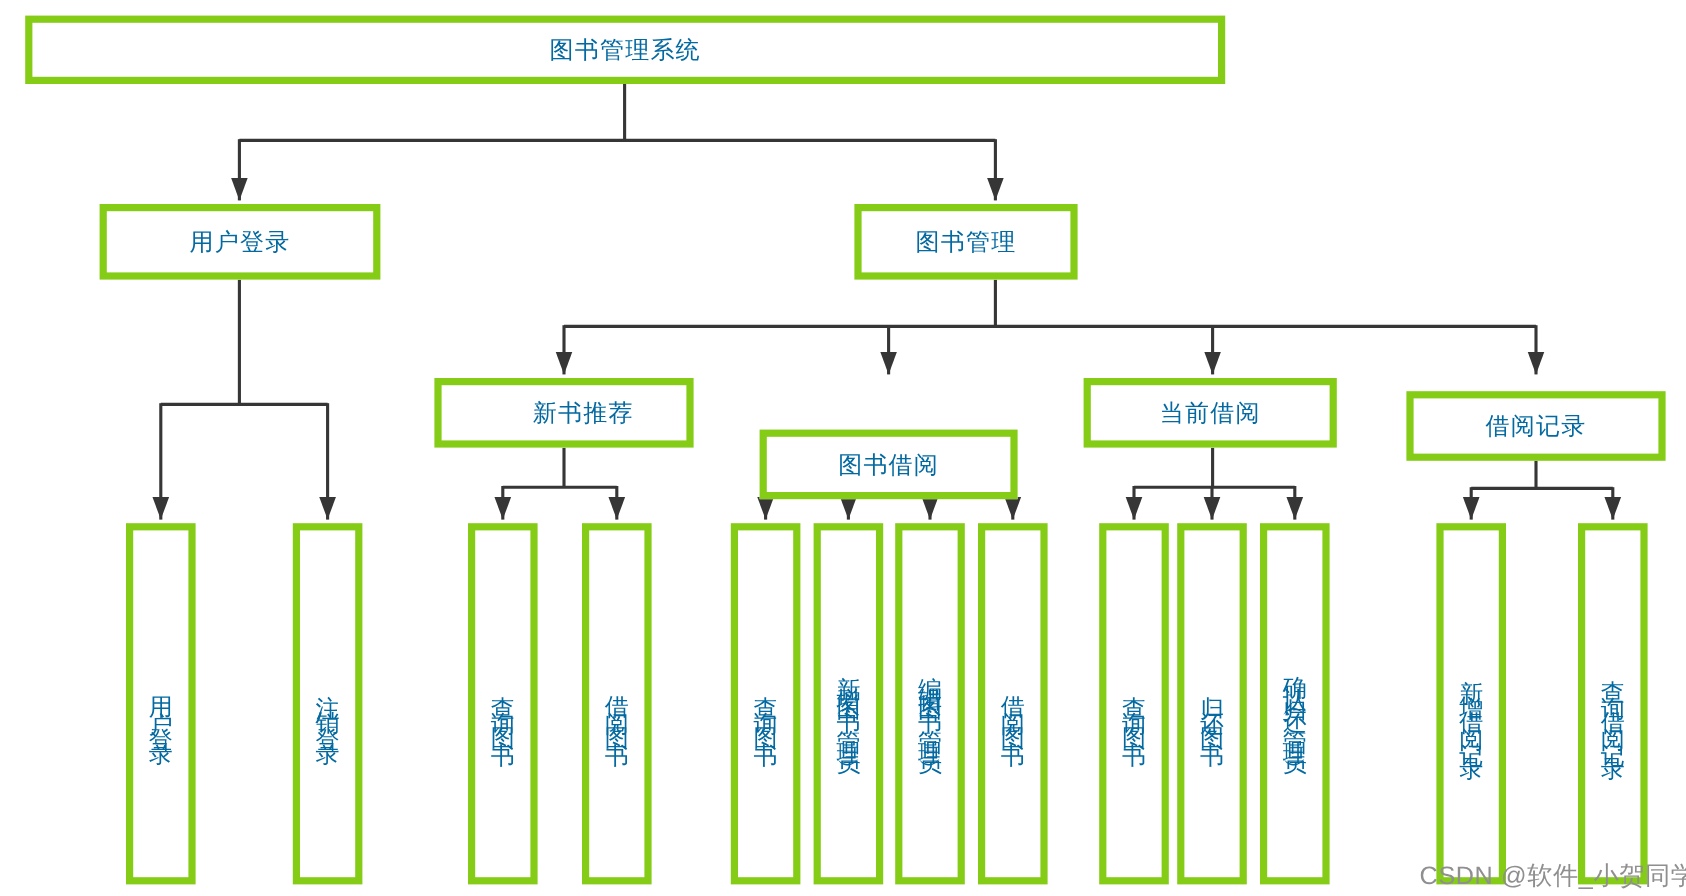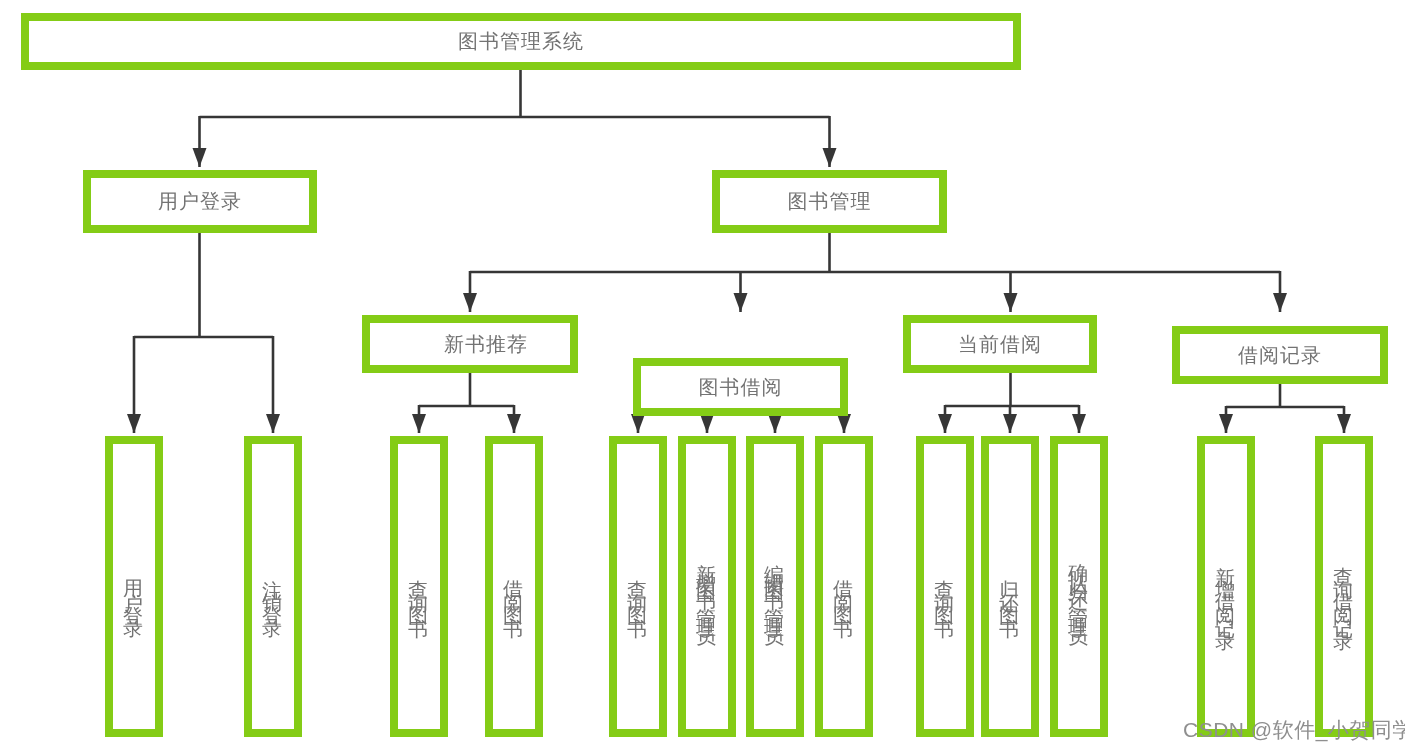--- a/index.html
+++ b/index.html
@@ -19,22 +19,22 @@
     position: absolute;
     left: 0;
     top: 0;
     width: 1405px;
     height: 747px;
   }
   .node {
     position: absolute;
     box-sizing: border-box;
     background: #ffffff;
-    border: 8px solid #84cc16;
-    color: #737373;
+    border: 6px solid #84cc16;
+    color: #0369a1;
     display: flex;
     align-items: center;
     justify-content: center;
     font-size: 20px;
     letter-spacing: 1px;
     z-index: 2;
   }
   .hnode {
     white-space: nowrap;
   }
@@ -45,25 +45,25 @@
     padding-top: 6px;
   }
   .vnode.long {
     letter-spacing: 9px;
     padding-top: 4px;
   }
   
   #node-root            { left: 21px;  top: 13px;  width: 1000px; height: 57px; }
   
   #node-user-login      { left: 83px;  top: 170px; width: 234px; height: 63px; }
-  #node-book-mgmt       { left: 712px; top: 170px; width: 235px; height: 63px; }
+  #node-book-mgmt       { left: 712px; top: 170px; width: 186px; height: 63px; }
   
   #node-new-book-rec    { left: 362px;  top: 315px; width: 216px; height: 58px; padding-left: 32px; }
   #node-book-borrow     { left: 633px;  top: 315px; width: 215px; height: 58px; margin-top: 43px; }
-  #node-current-borrow  { left: 903px;  top: 315px; width: 194px; height: 58px; }
+  #node-current-borrow  { left: 903px;  top: 315px; width: 211px; height: 58px; }
   #node-borrow-records  { left: 1172px; top: 326px; width: 216px; height: 58px; }
   
   .leaf { top: 436px; width: 58px; height: 301px; }
   #leaf-user-login            { left: 105px; }
   #leaf-logout                { left: 244px; }
   #leaf-nb-query-book         { left: 390px; }
   #leaf-nb-borrow-book        { left: 485px; }
   #leaf-bb-query-book         { left: 609px; }
   #leaf-bb-add-book-admin     { left: 678px; }
   #leaf-bb-edit-book-admin    { left: 746px; }

